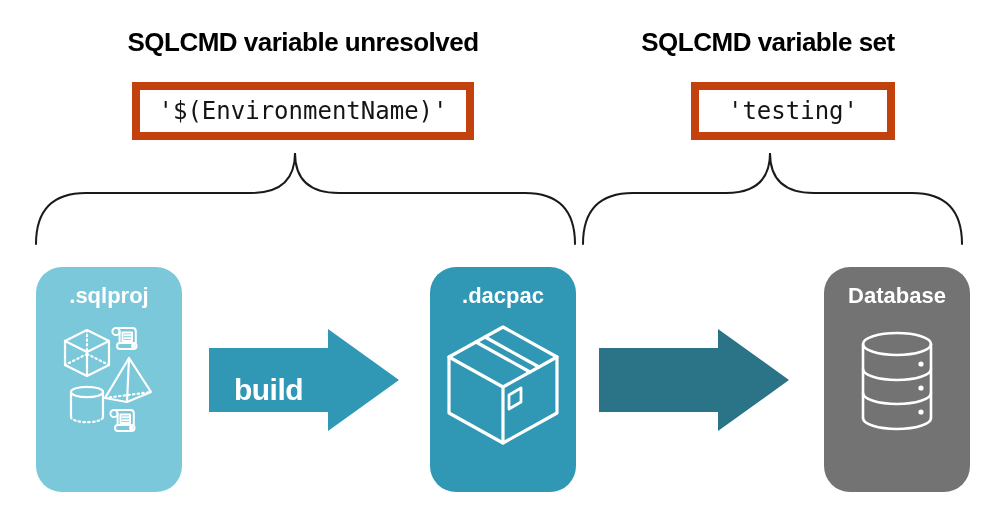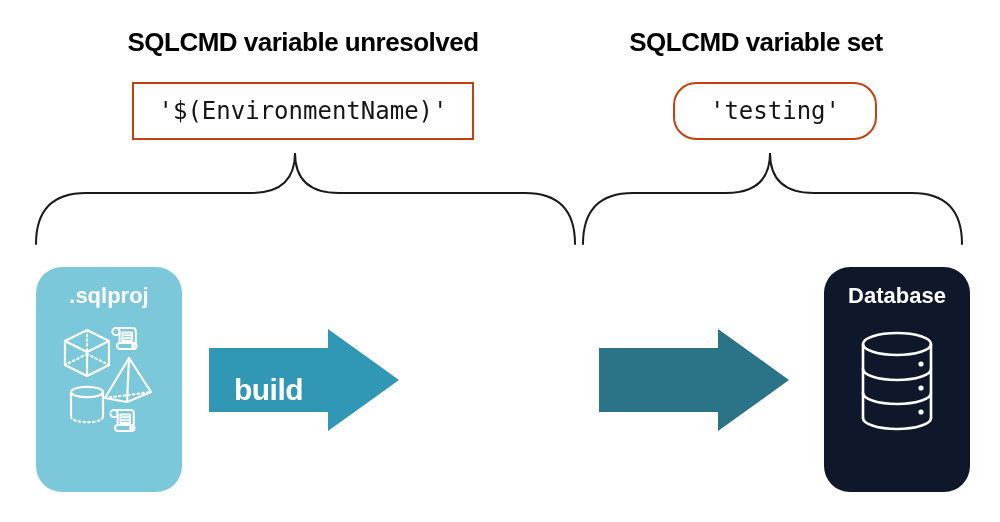--- a/index.html
+++ b/index.html
@@ -6,47 +6,47 @@
   .canvas{
     position:relative;width:1000px;height:522px;background:#ffffff;
     font-family:"Liberation Sans",sans-serif;overflow:hidden;padding-left:26px;
   }
   
   .heading{
     position:absolute;top:27px;width:400px;text-align:center;
     font-size:26px;font-weight:700;color:#000;letter-spacing:-0.5px;
   }
   #heading-left{left:103px;}
-  #heading-right{left:556px;text-align:center;}
+  #heading-right{left:568px;text-align:center;}
   
   .codebox{
-    position:absolute;top:82px;height:58px;border:2px solid #c2410c;
+    position:absolute;top:82px;height:58px;border:8px solid #c2410c;
     box-sizing:border-box;display:flex;align-items:center;justify-content:center;
     background:#fff;
   }
   #codebox-left{left:132px;width:342px;}
-  #codebox-right{left:673px;width:204px;border-radius:23px;}
+  #codebox-right{left:691px;width:204px;}
   .codebox span{
     font-family:"DejaVu Sans Mono",monospace;font-size:24px;color:#141414;
     white-space:pre;
   }
   
   .braces{position:absolute;left:0;top:145px;}
   .braces path{stroke:#1a1a1a;stroke-width:2;fill:none;stroke-linecap:round;}
   
   .node{
     position:absolute;top:267px;width:146px;height:225px;border-radius:26px;
   }
   .node-title{
     position:absolute;top:16px;left:0;width:100%;text-align:center;
     font-size:22px;font-weight:700;color:#fff;
   }
   #node-sqlproj{left:36px;background:#7bc8db;}
   #node-dacpac{left:430px;background:#3097b4;}
-  #node-database{left:824px;background:#0f172a;}
+  #node-database{left:824px;background:#737373;}
   .node svg{position:absolute;}
   .icon-stroke{stroke:#ffffff;fill:none;stroke-linejoin:round;stroke-linecap:round;}
   .dotted{stroke-dasharray:1.5 3.2;}
   
   .arrow{position:absolute;top:329px;width:190px;height:102px;}
   #arrow-build{left:209px;}
   #arrow-deploy{left:599px;}
   .arrow-label{
     position:absolute;top:348px;width:119px;height:60px;
     display:flex;align-items:center;justify-content:center;
@@ -117,20 +117,31 @@
         <circle cx="23.2" cy="21" r="1.2"></circle>
       </g>
     </svg>
   </div>
 
   <svg class="arrow" id="arrow-build" viewBox="0 0 190 102">
     <polygon points="0,19 119,19 119,0 190,51 119,102 119,83 0,83" fill="#3097b4"></polygon>
   </svg>
   <div class="arrow-label" id="label-build">build</div>
 
+  <div class="node" id="node-dacpac">
+    <div class="node-title">.dacpac</div>
+    <svg style="left:15px;top:56px" width="116" height="124" viewBox="0 0 116 124">
+      <g class="icon-stroke" stroke-width="3.2">
+        <path d="M58 4 L112 34 L112 90 L58 120 L4 90 L4 34 Z"></path>
+        <path d="M4 34 L58 64 L112 34 M58 64 L58 120"></path>
+        <path d="M31 19 L85 49 M40 14 L94 44"></path>
+        <path stroke-width="2.8" d="M64 72 L76 65 L76 79 L64 86 Z"></path>
+      </g>
+    </svg>
+  </div>
 
   <svg class="arrow" id="arrow-deploy" viewBox="0 0 190 102">
     <polygon points="0,19 119,19 119,0 190,51 119,102 119,83 0,83" fill="#2b7386"></polygon>
   </svg>
 
   <div class="node" id="node-database">
     <div class="node-title">Database</div>
     <svg style="left:31px;top:62px" width="84" height="104" viewBox="0 0 84 104">
       <g class="icon-stroke" stroke-width="2.6">
         <ellipse cx="42" cy="15" rx="34" ry="11"></ellipse>

